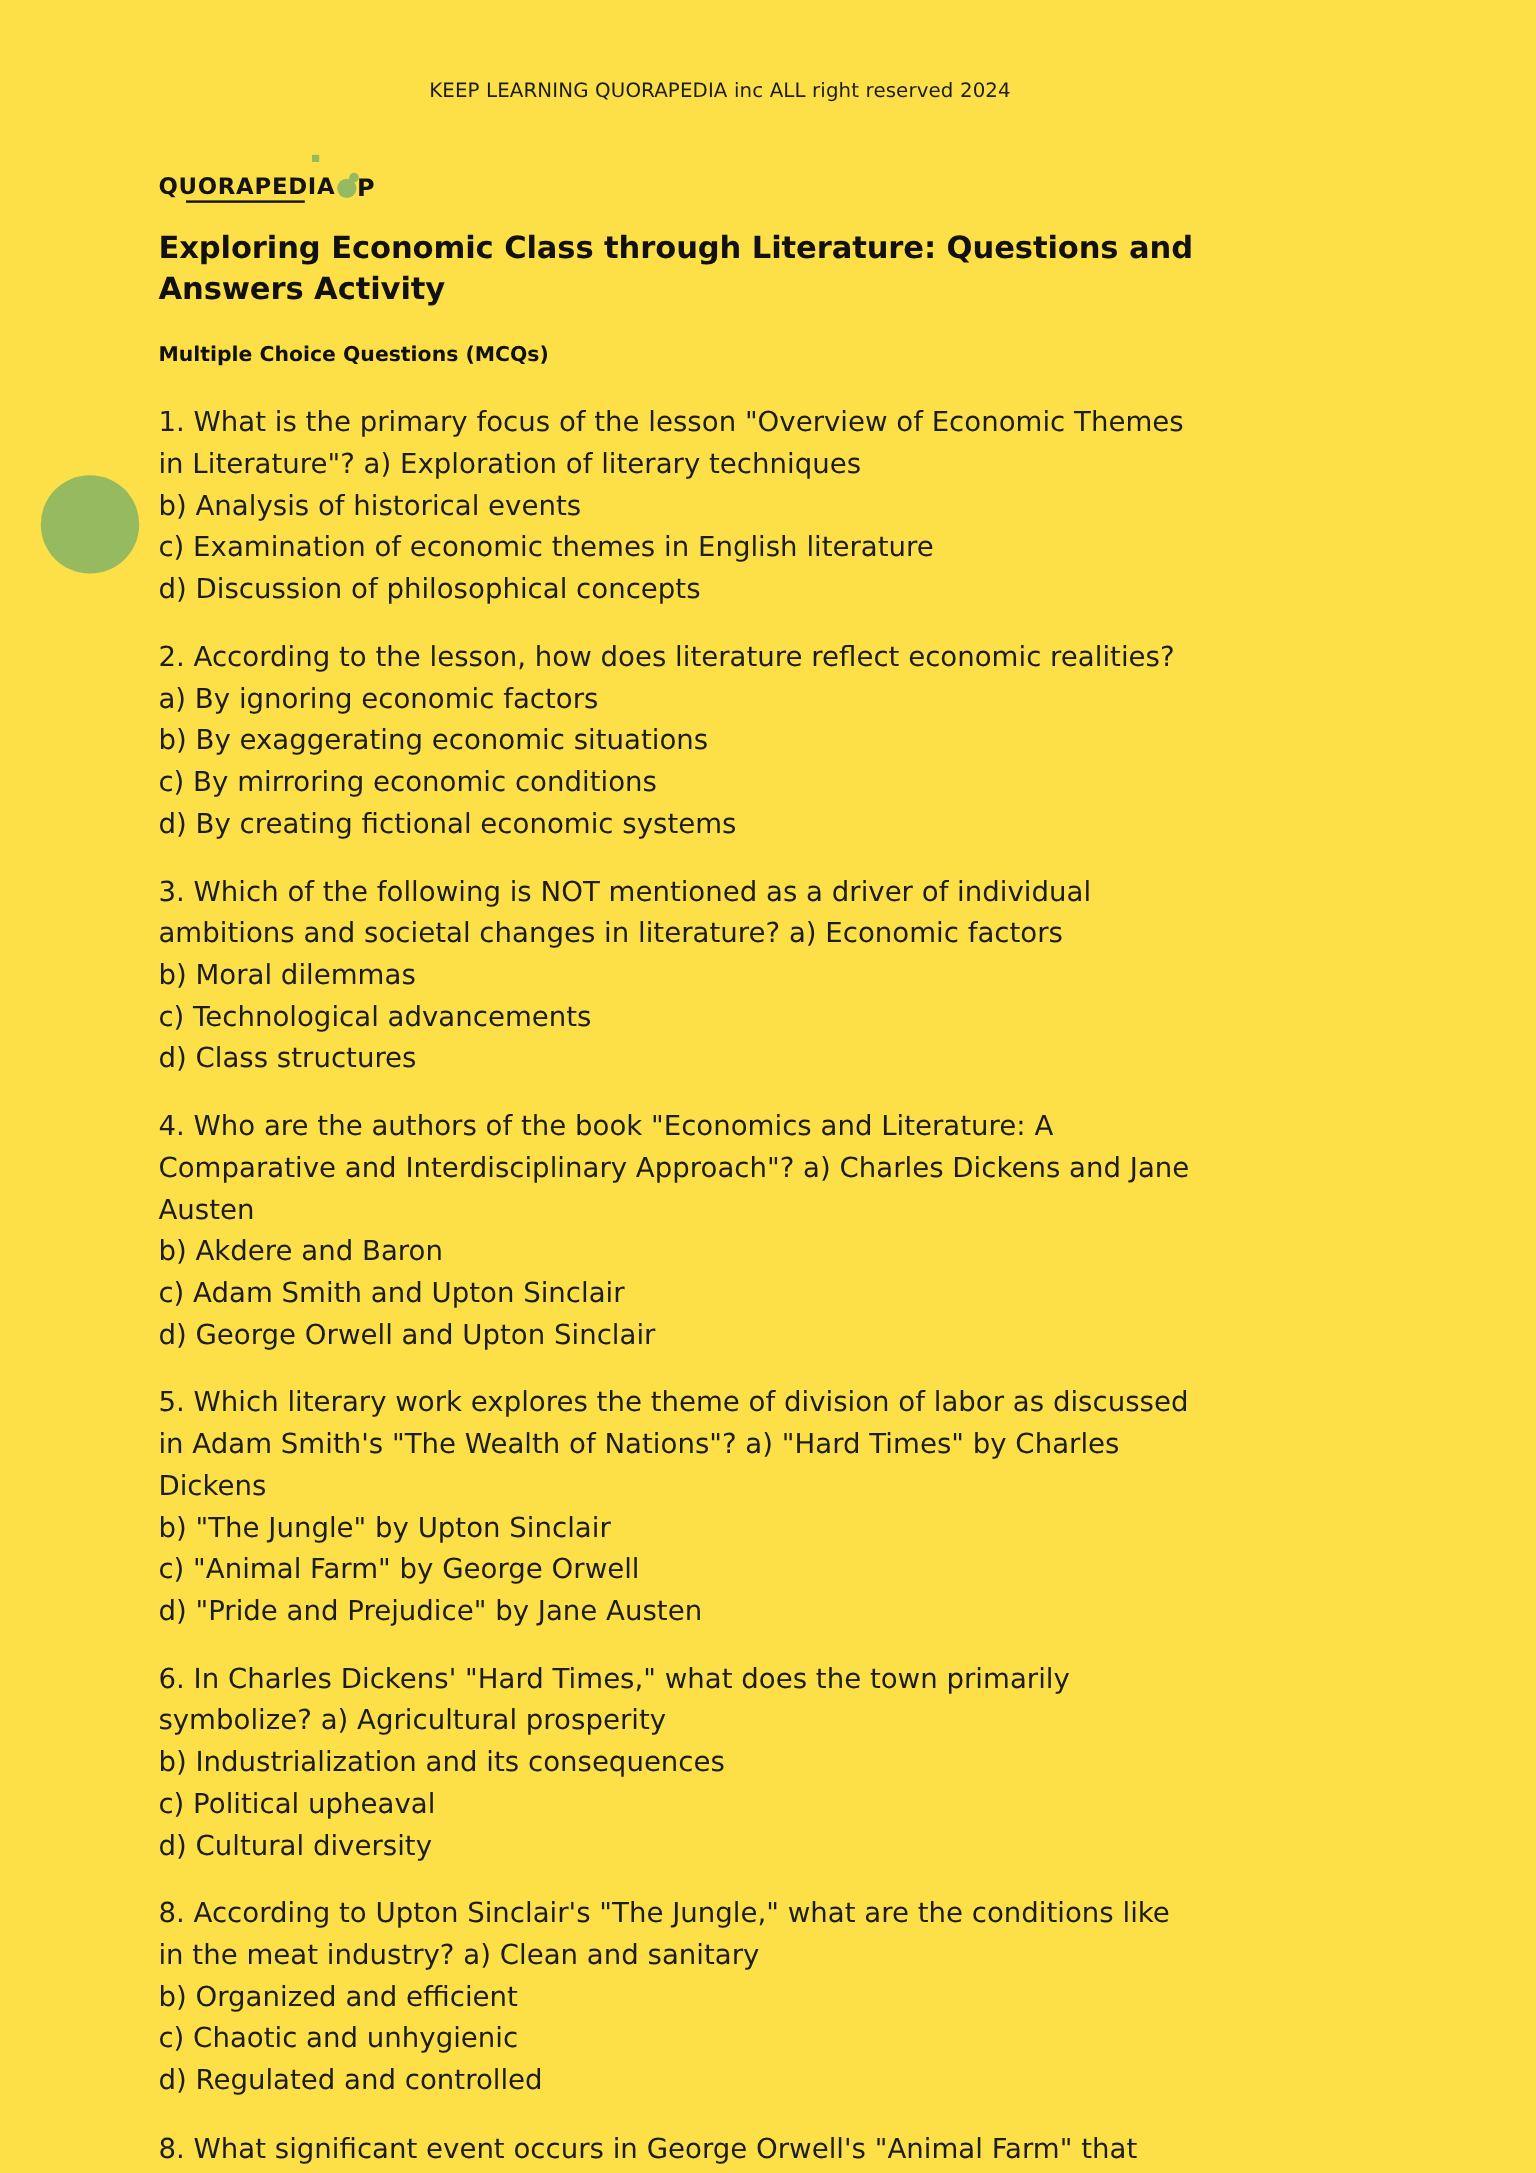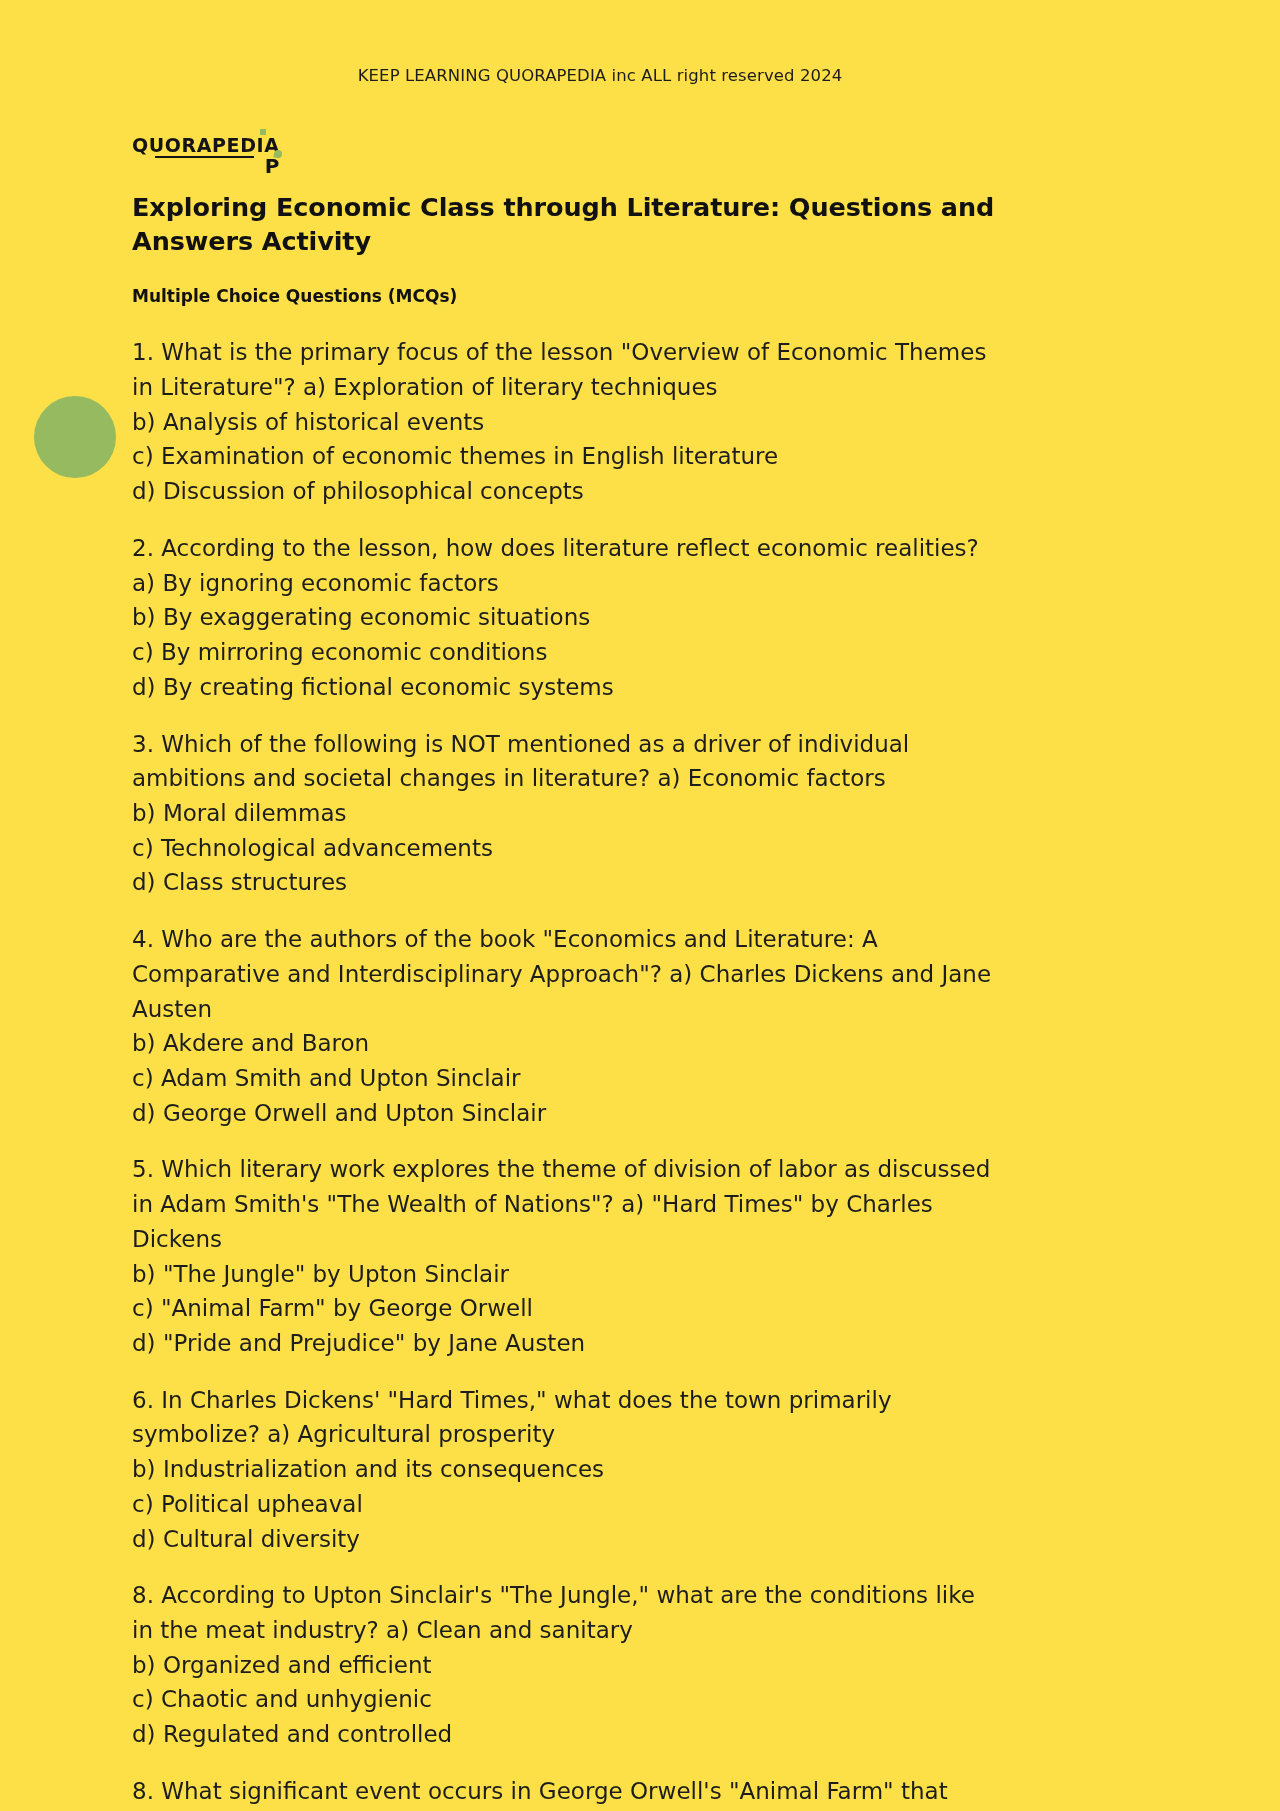--- a/index.html
+++ b/index.html
@@ -48,21 +48,20 @@
   }
 
   
   .logo {
     position: absolute;
     left: 132px;
     top: 136px;
     display: flex;
     align-items: flex-end;
     height: 30px;
-    flex-direction: column;
   }
   .logo-word {
     font-family: "DejaVu Sans", sans-serif;
     font-weight: bold;
     font-size: 19px;
     letter-spacing: 0.6px;
     color: #141414;
     line-height: 1;
     position: relative;
   }

